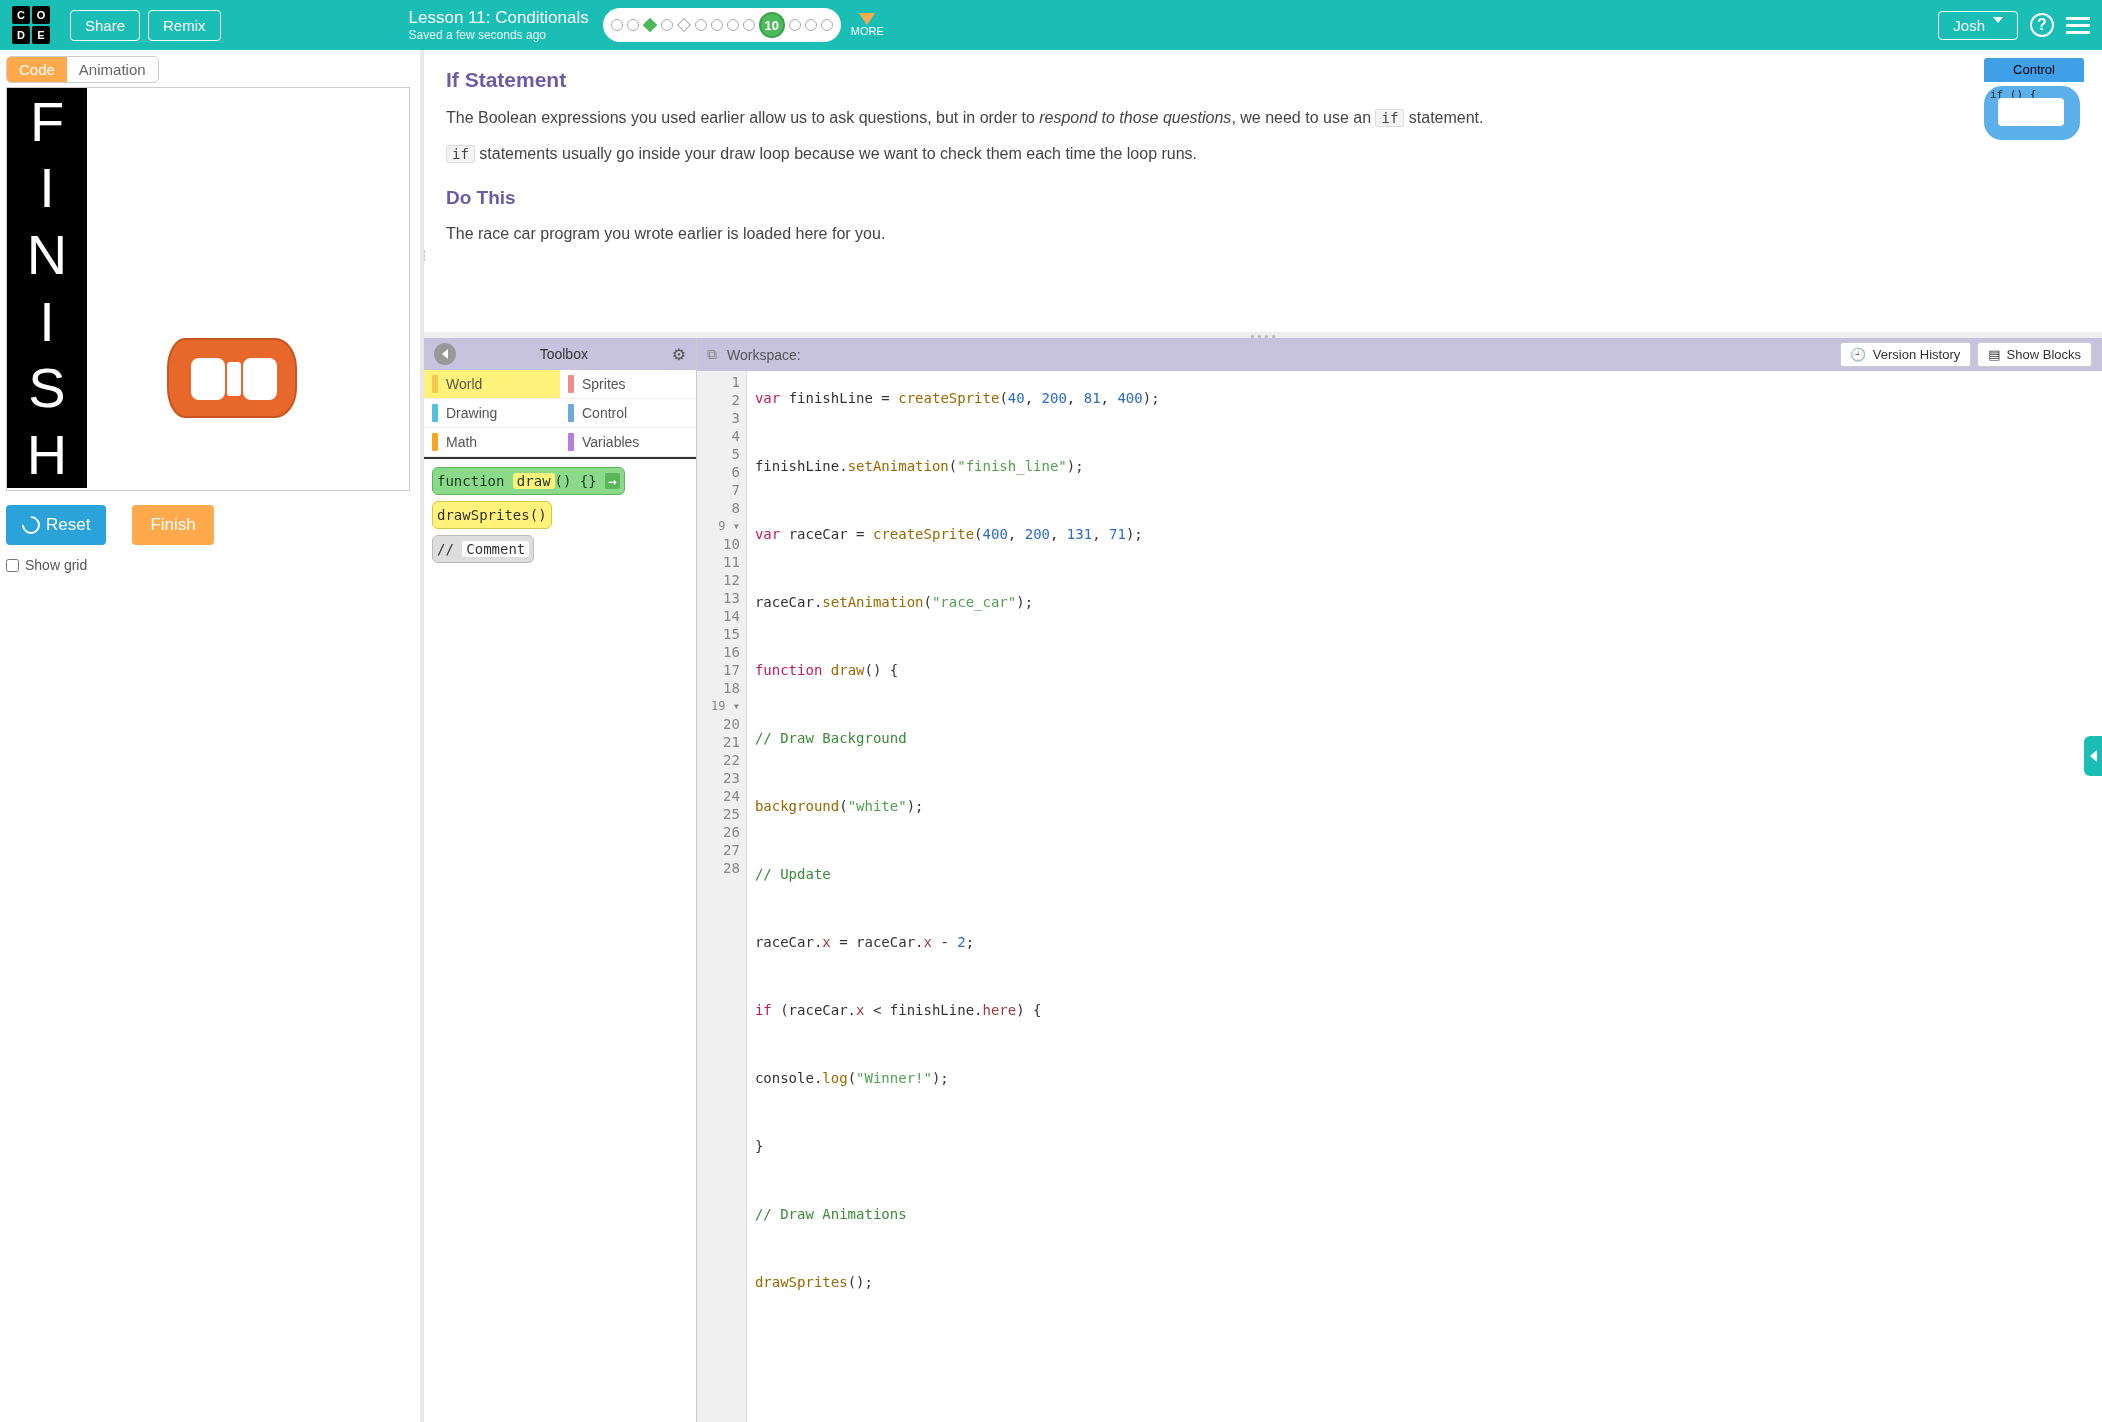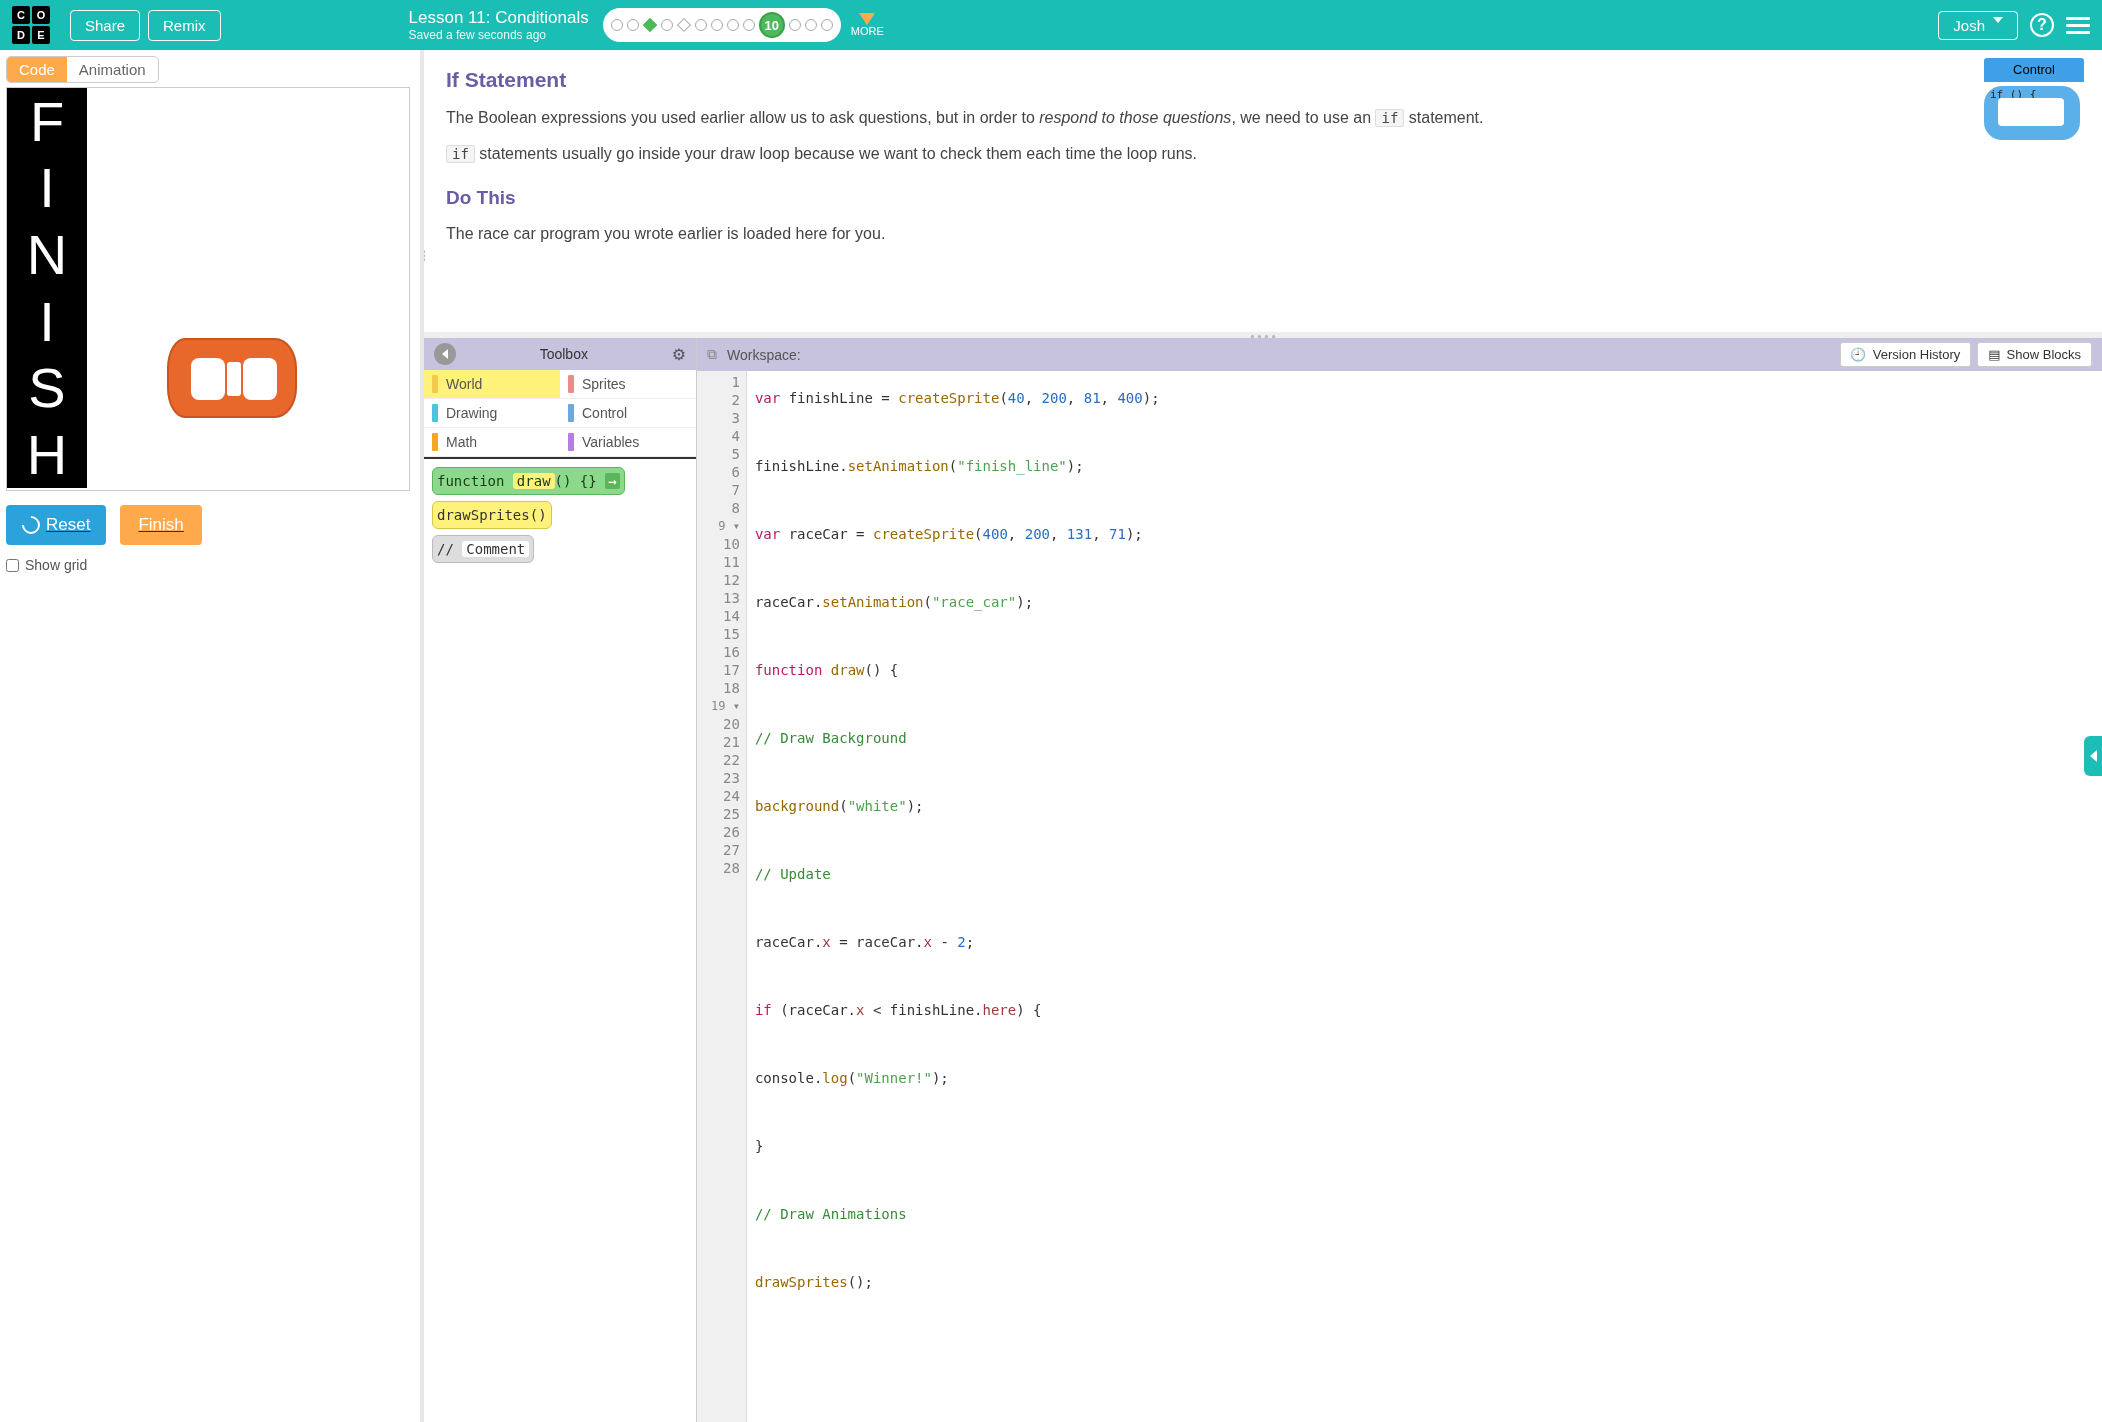--- a/index.html
+++ b/index.html
@@ -34,21 +34,21 @@
 .tab { padding: 4px 12px; font-size: 15px; cursor: pointer; color: #666; }
 .tab.active { background: #ffa94d; color: #fff; }
 .stage { width: 404px; height: 404px; border: 1px solid #ccc; background: #fff; position: relative; }
 .finish-line { position: absolute; left: 0; top: 0; width: 80px; height: 400px; background: #000; color: #fff; display: flex; flex-direction: column; align-items: center; justify-content: space-around; font-size: 56px; font-weight: 300; font-family: Arial; }
 .car { position: absolute; left: 160px; top: 250px; width: 130px; height: 80px; }
 .car-body { width: 100%; height: 100%; background: #e8672a; border-radius: 18px 22px 22px 18px / 30px; position: relative; border: 2px solid #c85520; }
 .car-window { position: absolute; top: 18px; background: #fff; width: 34px; height: 42px; border-radius: 8px; }
 .car-window.w1 { left: 22px; }
 .car-window.w2 { left: 74px; }
 .car-mid { position: absolute; left: 58px; top: 22px; width: 14px; height: 34px; background: #fff; border-radius: 3px; }
-.controls { display: flex; gap: 14px; margin-top: 14px; text-decoration: underline; }
+.controls { display: flex; gap: 26px; margin-top: 14px; }
 .reset-btn { background: #2ba3da; color: #fff; border: none; padding: 10px 16px; font-size: 17px; border-radius: 4px; display: flex; align-items: center; gap: 6px; cursor: pointer; }
 .reset-icon { width: 18px; height: 18px; border: 2.5px solid #fff; border-radius: 50%; border-top-color: transparent; transform: rotate(-45deg); }
 .finish-btn { background: #ffa94d; color: #fff; border: none; padding: 10px 18px; font-size: 17px; border-radius: 4px; cursor: pointer; }
 .showgrid { margin-top: 12px; font-size: 14px; color: #555; display: flex; align-items: center; gap: 6px; }
 
 .right { flex: 1; display: flex; flex-direction: column; overflow: hidden; border-left: 4px solid #e8e8e8; position: relative; }
 .drag-dots { position: absolute; left: -10px; top: 200px; color: #bbb; font-size: 8px; line-height: 4px; }
 
 
 .instr-header { background: #c7c2dd; display: flex; align-items: center; padding: 6px 12px; gap: 14px; }

